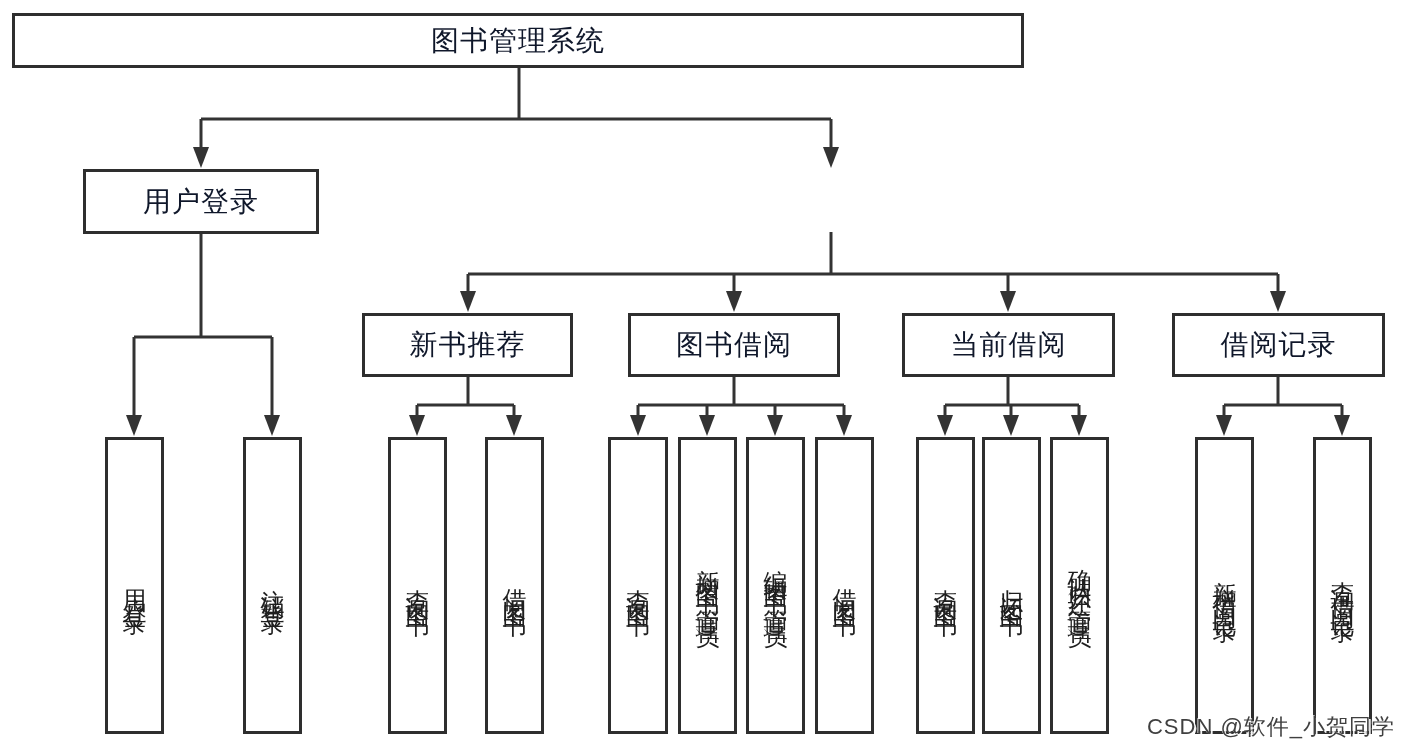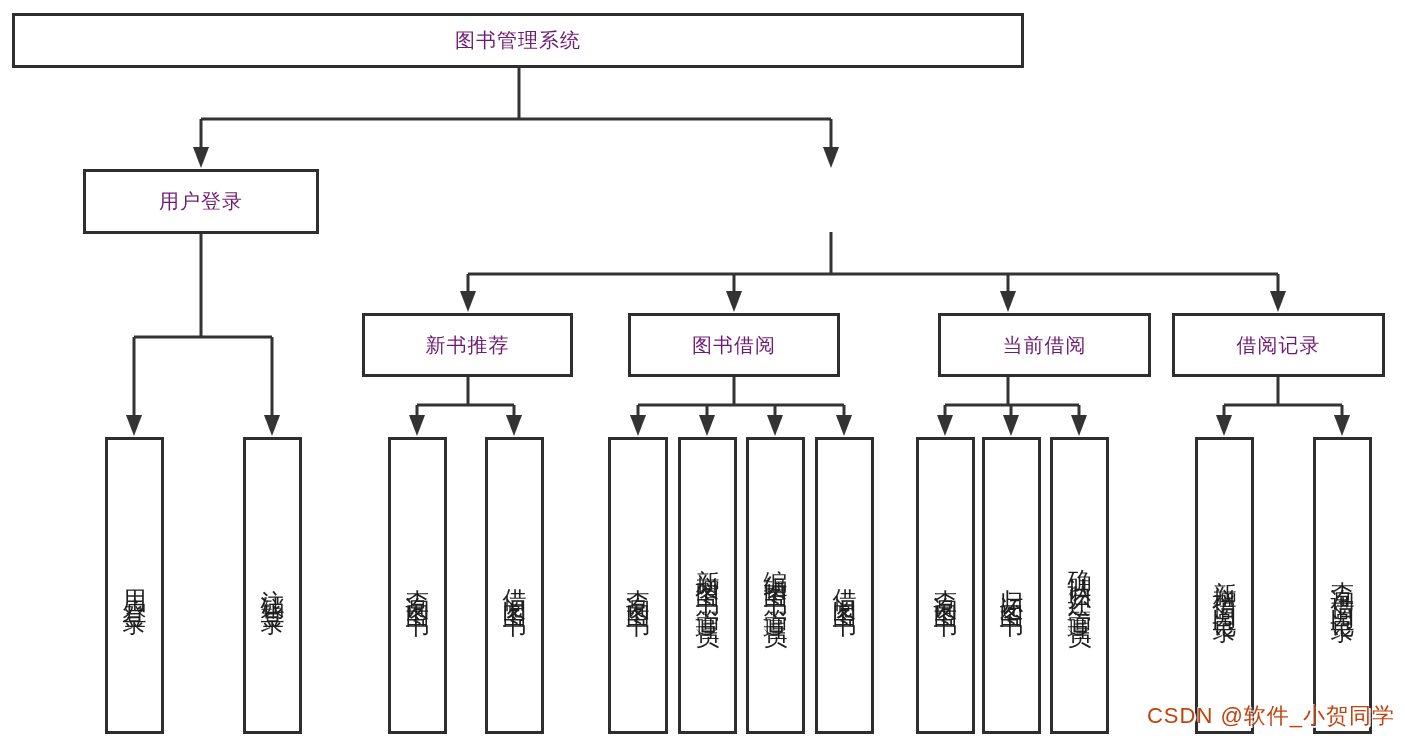--- a/index.html
+++ b/index.html
@@ -13,24 +13,24 @@
   .wires{position:absolute;left:0;top:0;width:1405px;height:747px;}
   .box{
     position:absolute;
     box-sizing:border-box;
     border:3px solid #2e2e2e;
     background:#ffffff;
     display:flex;align-items:center;justify-content:center;
     color:#1f1f1f;
   }
   .hlabel{
-    font-size:20px;
+    font-size:28px;
     letter-spacing:1px;
     white-space:nowrap;
-    color:#701a75;
+    color:#0f172a;
   }
   .root{left:12px;top:13px;width:1012px;height:55px;}
   .lvl2{top:169px;width:236px;height:65px;}
   .lvl3{top:313px;height:64px;}
   .vbox{
     position:absolute;
     top:437px;width:59px;height:297px;
     box-sizing:border-box;
     border:3px solid #2e2e2e;
     background:#ffffff;
@@ -40,24 +40,24 @@
     writing-mode:vertical-rl;
     text-orientation:mixed;
     white-space:nowrap;
     font-size:24px;
     letter-spacing:8px;
     color:#1f1f1f;
     line-height:1;
   }
   .watermark{
     position:absolute;
-    right:10px;bottom:16px;
+    right:10px;bottom:5px;
     font-size:22px;
     letter-spacing:1px;
-    color:#c2410c;
+    color:#404040;
     text-shadow:2px 2px 0 rgba(255,255,255,.95),-1px -1px 0 rgba(255,255,255,.7);
     white-space:nowrap;
   }
 </style>
 </head>
 <body>
 
 <div class="stage">
 
   <svg class="wires" viewBox="0 0 1405 747" xmlns="http://www.w3.org/2000/svg" aria-hidden="true">
@@ -136,21 +136,21 @@
   <div class="box lvl2" style="left:83px;">
     <span class="hlabel">用户登录</span>
   </div>
 
   <div class="box lvl3" style="left:362px;width:211px;">
     <span class="hlabel">新书推荐</span>
   </div>
   <div class="box lvl3" style="left:628px;width:212px;">
     <span class="hlabel">图书借阅</span>
   </div>
-  <div class="box lvl3" style="left:902px;width:213px;margin-left:36px;">
+  <div class="box lvl3" style="left:902px;width:213px;">
     <span class="hlabel">当前借阅</span>
   </div>
   <div class="box lvl3" style="left:1172px;width:213px;">
     <span class="hlabel">借阅记录</span>
   </div>
 
   <div class="vbox" style="left:105px;">
     <span class="vtext">用户登录</span>
   </div>
   <div class="vbox" style="left:243px;">

